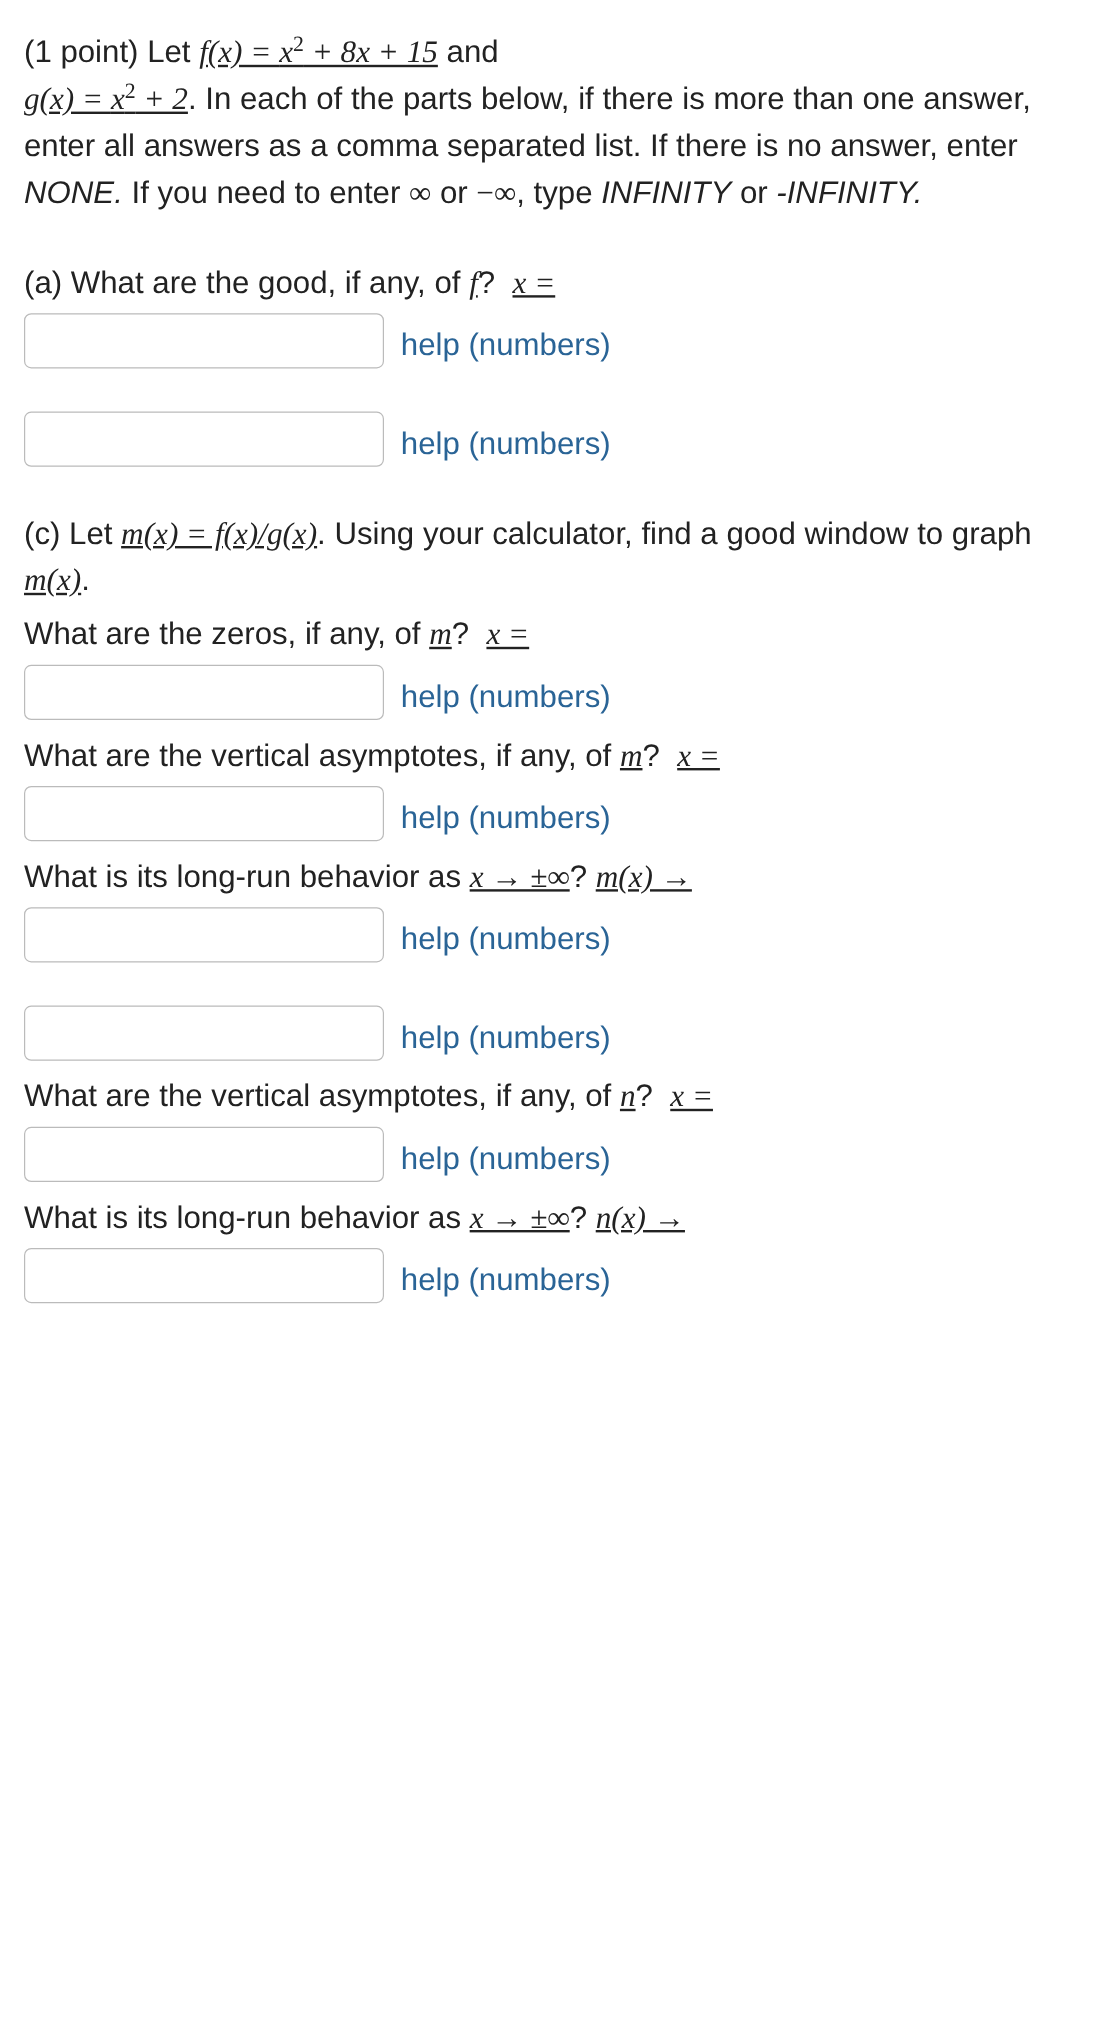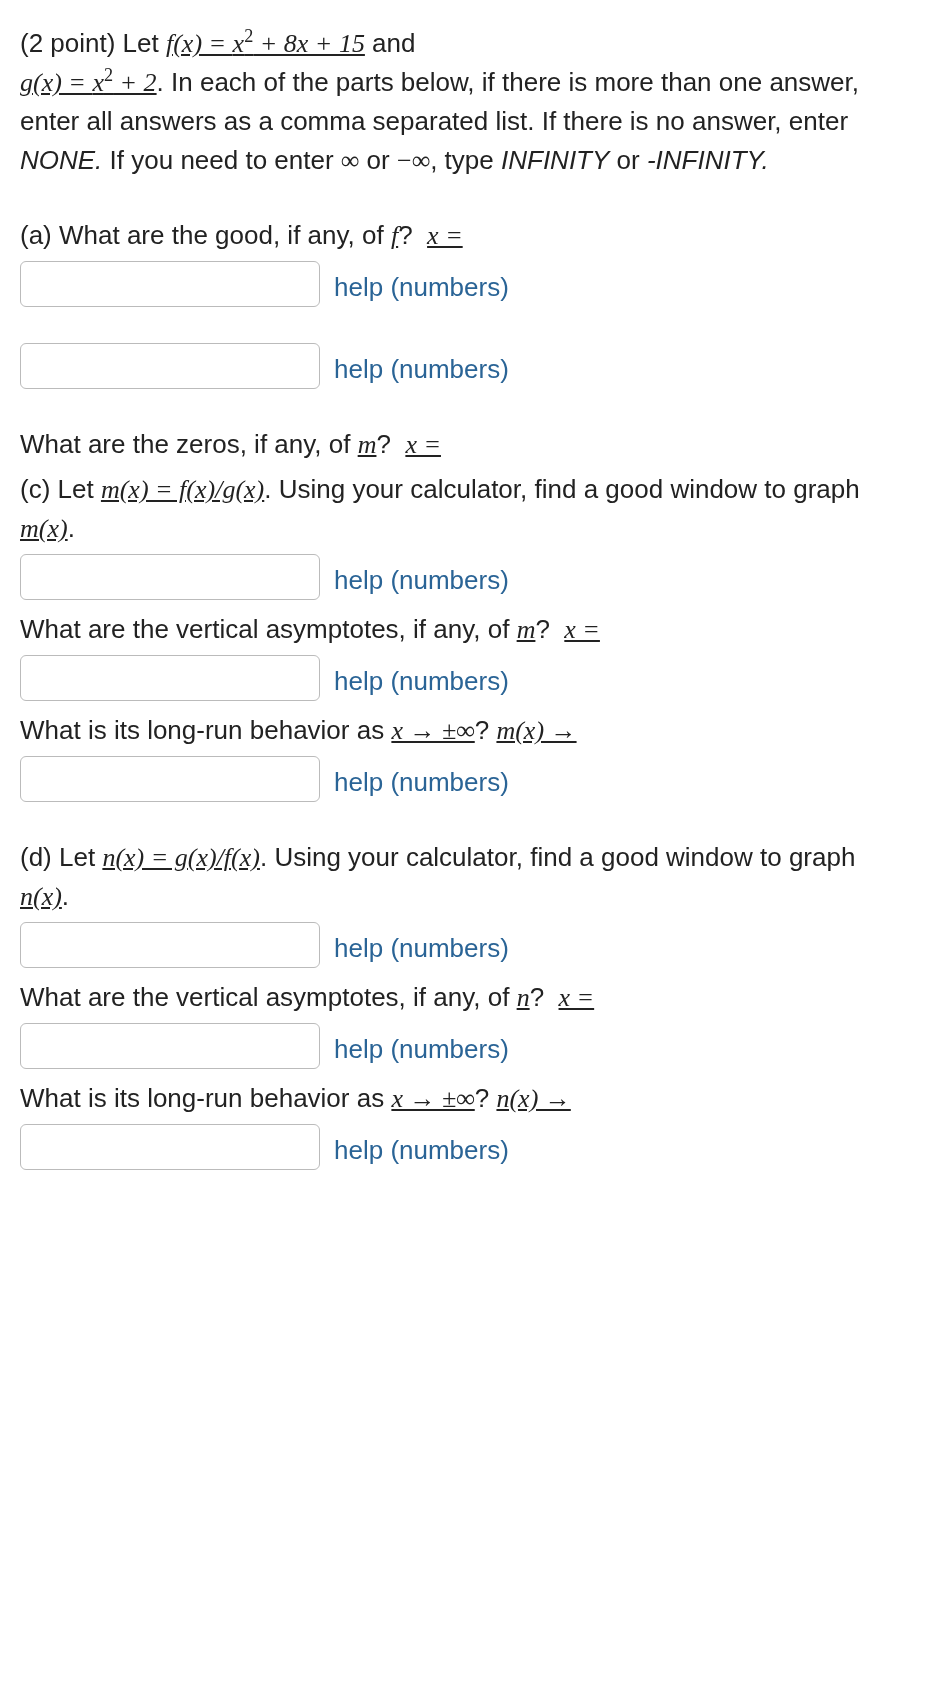--- a/index.html
+++ b/index.html
@@ -58,21 +58,21 @@
   sup {
     font-size: 0.7em;
     vertical-align: super;
     line-height: 0;
   }
 </style>
 </head>
 <body>
 
 <div class="prompt-intro">
-  <span>(2 point) </span><span>Let </span><span class="math"><span>f(x) = </span><span>x</span><sup class="math-rm">2</sup><span> + 8x + 15</span></span><span> and</span><br>
+  <span>(1 point) </span><span>Let </span><span class="math"><span>f(x) = </span><span>x</span><sup class="math-rm">2</sup><span> + 8x + 15</span></span><span> and</span><br>
   <span class="math"><span>g(x) = </span><span>x</span><sup class="math-rm">2</sup><span> + 2</span></span><span>. In each of the parts below, if there is more than one answer, enter all answers as a comma separated list. If there is no answer, enter </span><span class="italic-instr">NONE.</span><span> If you need to enter </span><span class="math-rm">∞</span><span> or </span><span class="math-rm">−∞</span><span>, type </span><span class="italic-instr">INFINITY</span><span> or </span><span class="italic-instr">-INFINITY.</span>
 </div>
 
 <div class="part">
   <div class="question-line">
     <span>(a) What are the good, if any, of </span><span class="math">f</span><span>? </span>&nbsp;<span class="math">x =</span>
   </div>
   <div class="input-row">
     <input class="answer" type="text" style="">
     <a href="#" class="help-link">help (numbers)</a>
@@ -81,24 +81,24 @@
 
 <div class="part">
   <div class="input-row">
     <input class="answer" type="text" style="">
     <a href="#" class="help-link">help (numbers)</a>
   </div>
 </div>
 
 <div class="part">
   <div class="question-line">
-    <span>What are the zeros, if any, of </span><span class="math">m</span><span>? </span>&nbsp;<span class="math">x =</span>
+    <span>(c) Let </span><span class="math">m(x) = f(x)/g(x)</span><span>. Using your calculator, find a good window to graph </span><span class="math">m(x)</span><span>.</span>
   </div>
   <div class="question-line">
-    <span>(c) Let </span><span class="math">m(x) = f(x)/g(x)</span><span>. Using your calculator, find a good window to graph </span><span class="math">m(x)</span><span>.</span>
+    <span>What are the zeros, if any, of </span><span class="math">m</span><span>? </span>&nbsp;<span class="math">x =</span>
   </div>
   <div class="input-row">
     <input class="answer" type="text" style="">
     <a href="#" class="help-link">help (numbers)</a>
   </div>
   <div class="question-line">
     <span>What are the vertical asymptotes, if any, of </span><span class="math">m</span><span>? </span>&nbsp;<span class="math">x =</span>
   </div>
   <div class="input-row">
     <input class="answer" type="text" style="">
@@ -107,23 +107,20 @@
   <div class="question-line">
     <span>What is its long-run behavior as </span><span class="math">x → ±∞</span><span>? </span><span class="math">m(x) →</span>
   </div>
   <div class="input-row">
     <input class="answer" type="text" style="">
     <a href="#" class="help-link">help (numbers)</a>
   </div>
 </div>
 
 <div class="part">
-  <div class="question-line">
-    <span>(d) Let </span><span class="math">n(x) = g(x)/f(x)</span><span>. Using your calculator, find a good window to graph </span><span class="math">n(x)</span><span>.</span>
-  </div>
   <div class="input-row">
     <input class="answer" type="text" style="">
     <a href="#" class="help-link">help (numbers)</a>
   </div>
   <div class="question-line">
     <span>What are the vertical asymptotes, if any, of </span><span class="math">n</span><span>? </span>&nbsp;<span class="math">x =</span>
   </div>
   <div class="input-row">
     <input class="answer" type="text" style="">
     <a href="#" class="help-link">help (numbers)</a>

